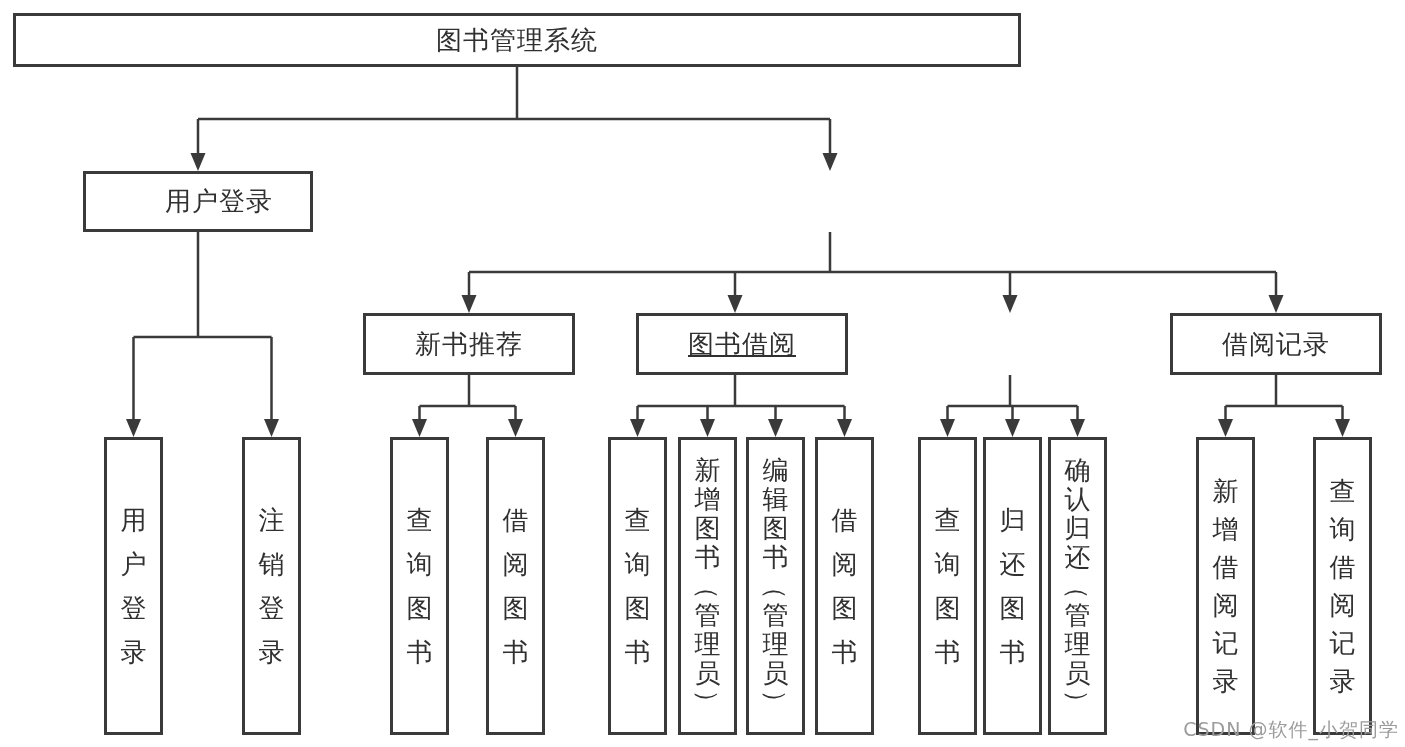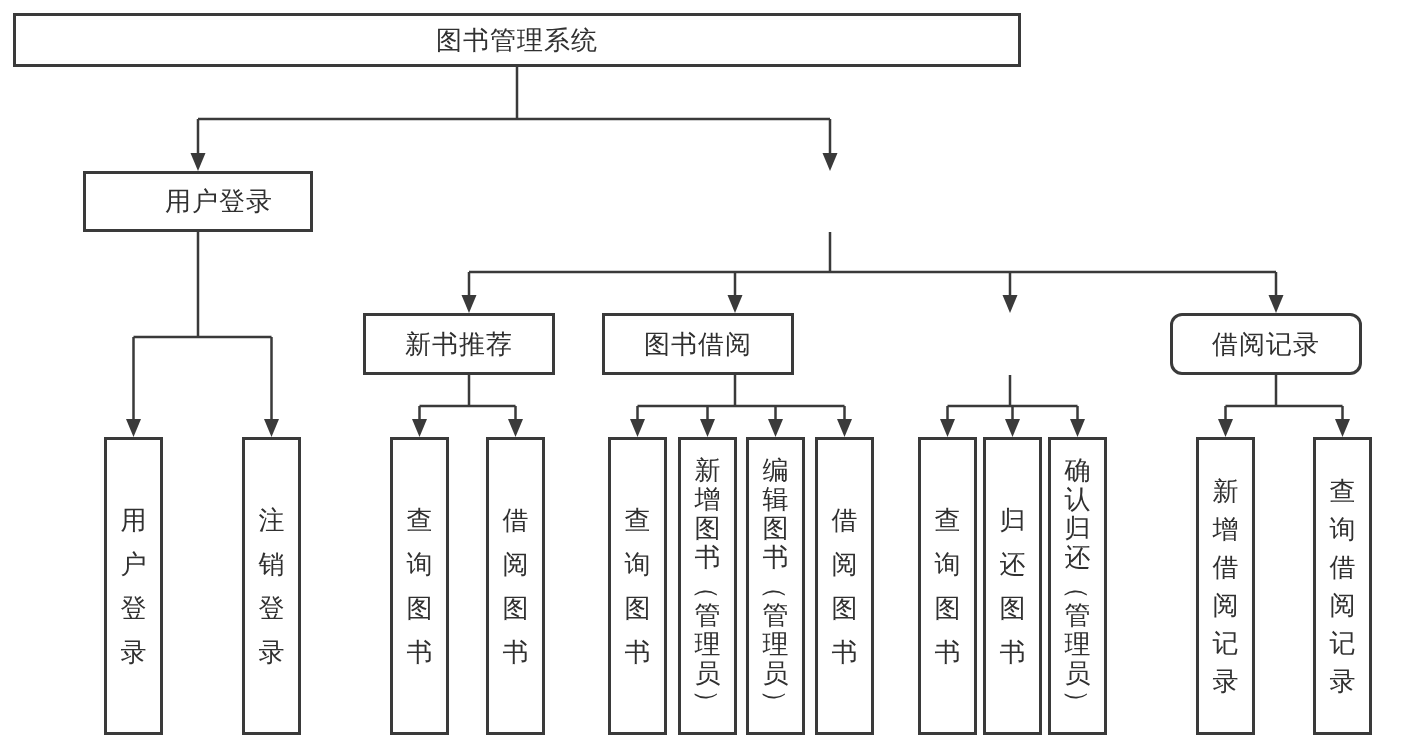--- a/index.html
+++ b/index.html
@@ -11,21 +11,21 @@
   .connectors { position:absolute; left:0; top:0; width:1405px; height:747px; }
   .node {
     position:absolute; box-sizing:border-box;
     border:3px solid #3a3a3a; background:#ffffff;
     display:flex; align-items:center; justify-content:center;
     color:#303030;
   }
   .hbox { font-size:26px; letter-spacing:1px; white-space:nowrap; }
   .root  { left:13px;  top:13px;  width:1008px; height:54px; }
   .lvl2  { top:171px; width:230px; height:61px;padding-left:42px; }
-  .lvl3  { top:313px; width:192px; height:62px; }
+  .lvl3  { top:313px; width:212px; height:62px; }
   .vbox {
     top:437px; width:59px; height:298px;
     flex-direction:column; font-size:26px;
   }
   .vchar { display:block; width:100%; text-align:center; }
   .vnorm  .vchar { line-height:44px; }
   .vmed   .vchar { line-height:38px; }
   .vtight .vchar { line-height:29px; }
   .vpunct { transform:rotate(90deg); }
   .watermark {
@@ -71,22 +71,22 @@
       <polygon points="1218,419 1233,419 1225.5,437"></polygon>
       <polygon points="1335,419 1350,419 1342.5,437"></polygon>
     </g>
   </svg>
 
   <div class="node hbox root">图书管理系统</div>
 
   <div class="node hbox lvl2" style="left:83px;">用户登录</div>
 
   <div class="node hbox lvl3" style="left:363px;">新书推荐</div>
-  <div class="node hbox lvl3" style="left:602px;">图书借阅</div>
-  <div class="node hbox lvl3" style="left:1170px;border-radius:12px;">借阅记录</div>
+  <div class="node hbox lvl3" style="left:636px;text-decoration:underline;">图书借阅</div>
+  <div class="node hbox lvl3" style="left:1170px;">借阅记录</div>
 
   <div class="node vbox vnorm" style="left:104px;">
       <span class="vchar">用</span>
       <span class="vchar">户</span>
       <span class="vchar">登</span>
       <span class="vchar">录</span>
     </div>
   <div class="node vbox vnorm" style="left:242px;">
       <span class="vchar">注</span>
       <span class="vchar">销</span>
@@ -176,13 +176,14 @@
     </div>
   <div class="node vbox vmed" style="left:1313px;">
       <span class="vchar">查</span>
       <span class="vchar">询</span>
       <span class="vchar">借</span>
       <span class="vchar">阅</span>
       <span class="vchar">记</span>
       <span class="vchar">录</span>
     </div>
 
+  <div class="watermark">CSDN @软件_小贺同学</div>
 </div>
 
 </body></html>

